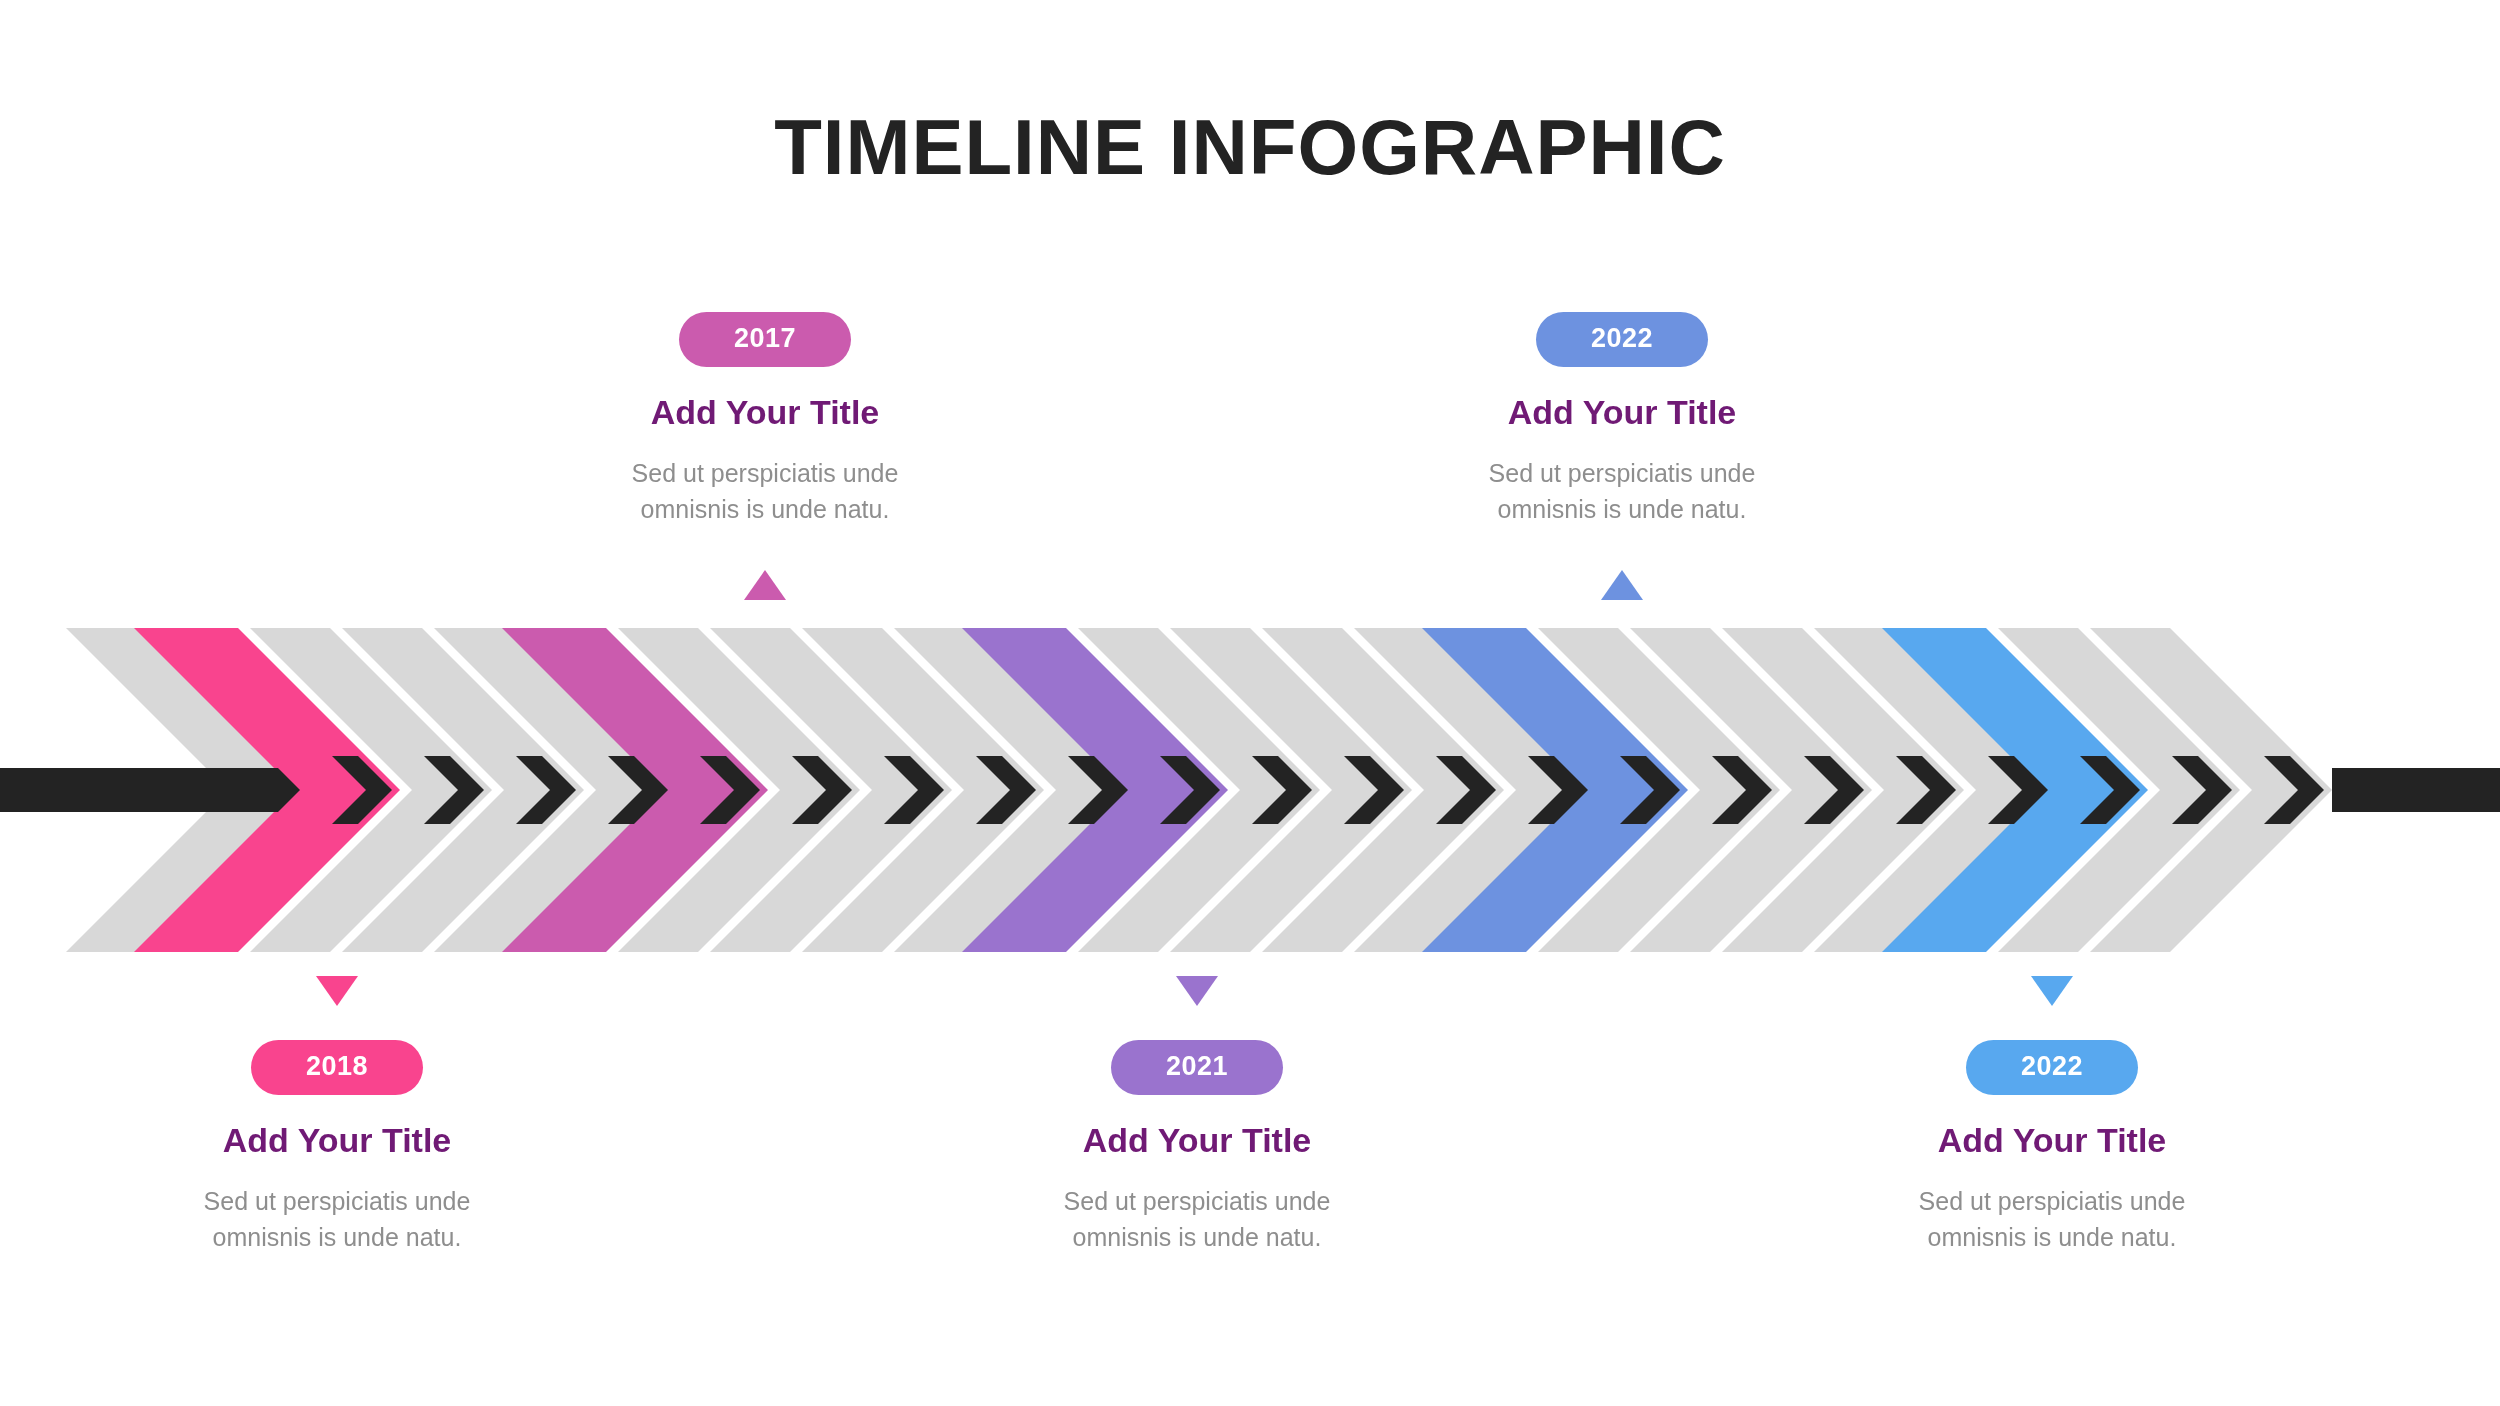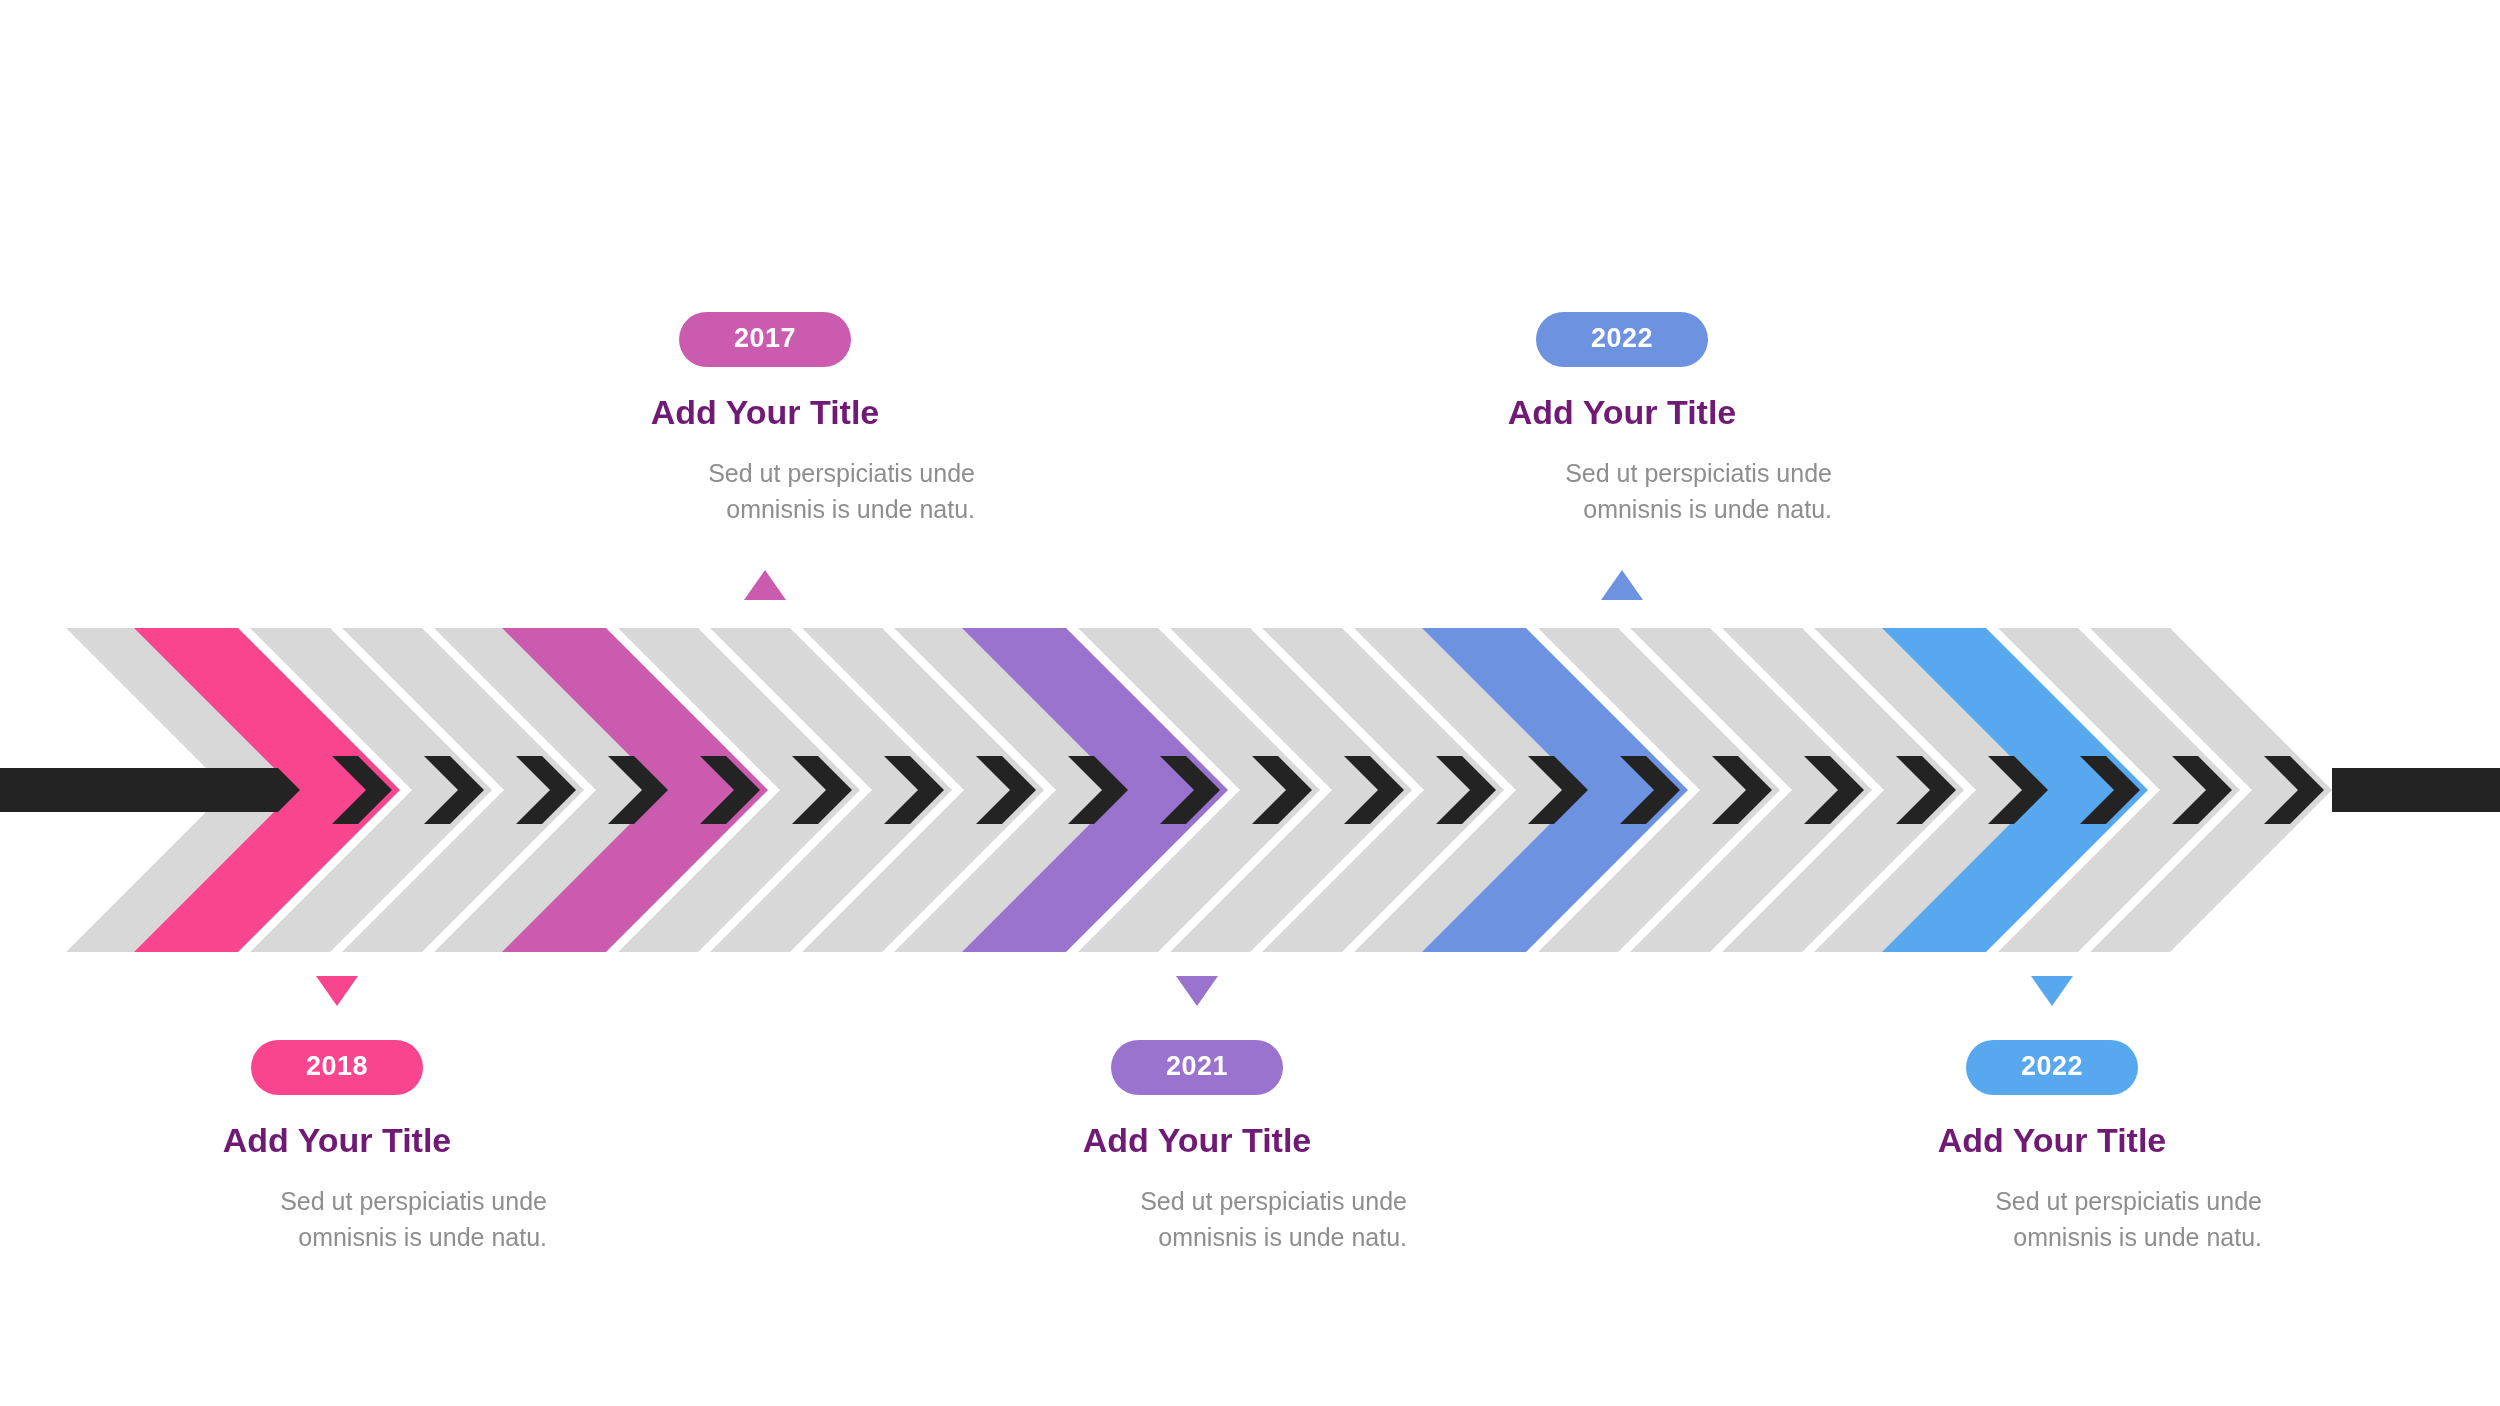--- a/index.html
+++ b/index.html
@@ -49,27 +49,28 @@
     color:#701a75;
     line-height:1;
   }
   .m-desc{
     margin-top:26px;
     font-size:25px;
     color:#8e8e8e;
     line-height:1.45;
     font-weight:normal;
   }
-  .m-desc span{display:block;text-align:right;}
+  .m-desc span{display:block;}
 </style>
 </head>
 <body>
 
 <div id="stage">
 
+  <div class="page-title">TIMELINE INFOGRAPHIC</div>
 
   <svg id="timeline-svg" viewBox="0 0 2500 1406" preserveAspectRatio="none" xmlns="http://www.w3.org/2000/svg">
     <g></g>
     <g id="gray-chevrons">
         <path d="M 146 628 L 308 790 L 146 952 L 66 952 L 228 790 L 66 628 Z" fill="#D8D8D8"></path>
         <path d="M 238 628 L 400 790 L 238 952 L 134 952 L 296 790 L 134 628 Z" fill="#F9448E"></path>
         <path d="M 330 628 L 492 790 L 330 952 L 250 952 L 412 790 L 250 628 Z" fill="#D8D8D8"></path>
         <path d="M 422 628 L 584 790 L 422 952 L 342 952 L 504 790 L 342 628 Z" fill="#D8D8D8"></path>
         <path d="M 514 628 L 676 790 L 514 952 L 434 952 L 596 790 L 434 628 Z" fill="#D8D8D8"></path>
         <path d="M 606 628 L 768 790 L 606 952 L 502 952 L 664 790 L 502 628 Z" fill="#CB5BAE"></path>

